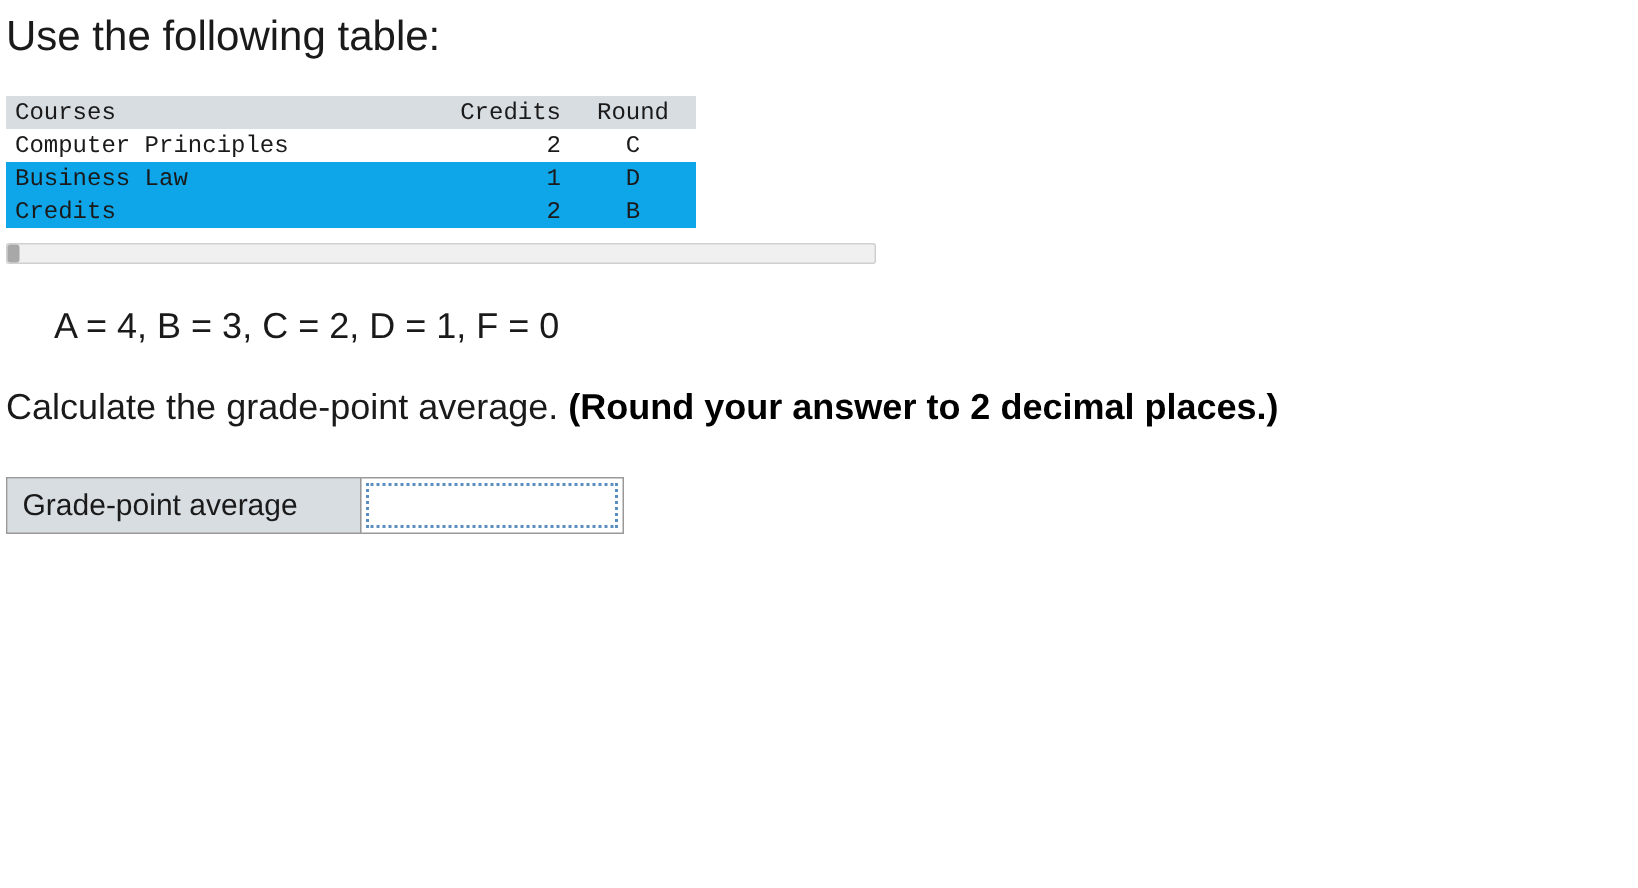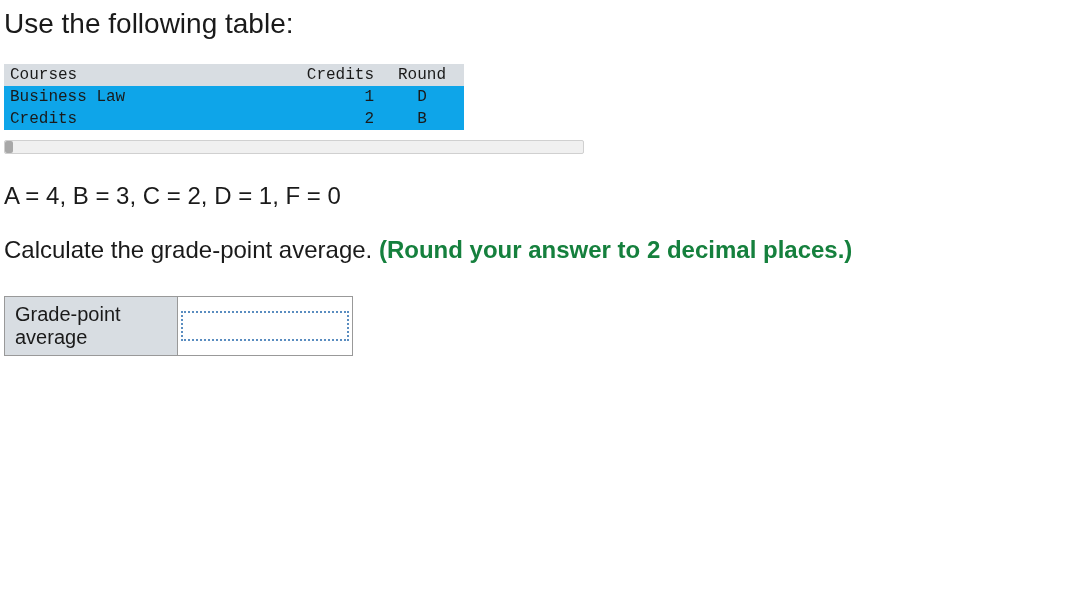--- a/index.html
+++ b/index.html
@@ -60,41 +60,42 @@
     }
     .scrollbar-thumb {
       width: 8px;
       height: 100%;
       background: #a8a8a8;
       border-radius: 2px;
     }
     .grade-scale {
       font-size: 24px;
       margin-bottom: 26px;
+      margin-left: 32px;
     }
     .calc-line {
       font-size: 24px;
       margin-bottom: 32px;
     }
     .emphasis {
-      color: #15803d;
+      color: #000000;
       font-weight: bold;
     }
     .answer-table {
       border-collapse: collapse;
     }
     .answer-table td {
       border: 1px solid #999;
       padding: 6px 10px;
       font-size: 20px;
       vertical-align: middle;
     }
     .answer-label {
       background: #d8dde2;
-      width: 173px;
+      width: 236px;
     }
     .answer-input-cell {
       width: 175px;
       padding: 3px !important;
     }
     .answer-input {
       width: 100%;
       height: 30px;
       border: 2px dotted #5a8dc0;
       background: #fff;
@@ -107,20 +108,25 @@
 <body>
 
 <p class="intro">Use the following table:</p>
 
 <table class="course-table">
   <tbody>
       <tr class="header-row">
     <th class="col-course">Courses</th>
     <th class="col-credits">Credits</th>
     <th class="col-grade">Round</th>
+  </tr>
+  <tr class="row-odd">
+    <td class="col-course">Computer Principles</td>
+    <td class="col-credits">2</td>
+    <td class="col-grade">C</td>
   </tr>
   <tr class="row-even">
     <td class="col-course">Business Law</td>
     <td class="col-credits">1</td>
     <td class="col-grade">D</td>
   </tr>
   <tr class="row-even">
     <td class="col-course">Credits</td>
     <td class="col-credits">2</td>
     <td class="col-grade">B</td>

